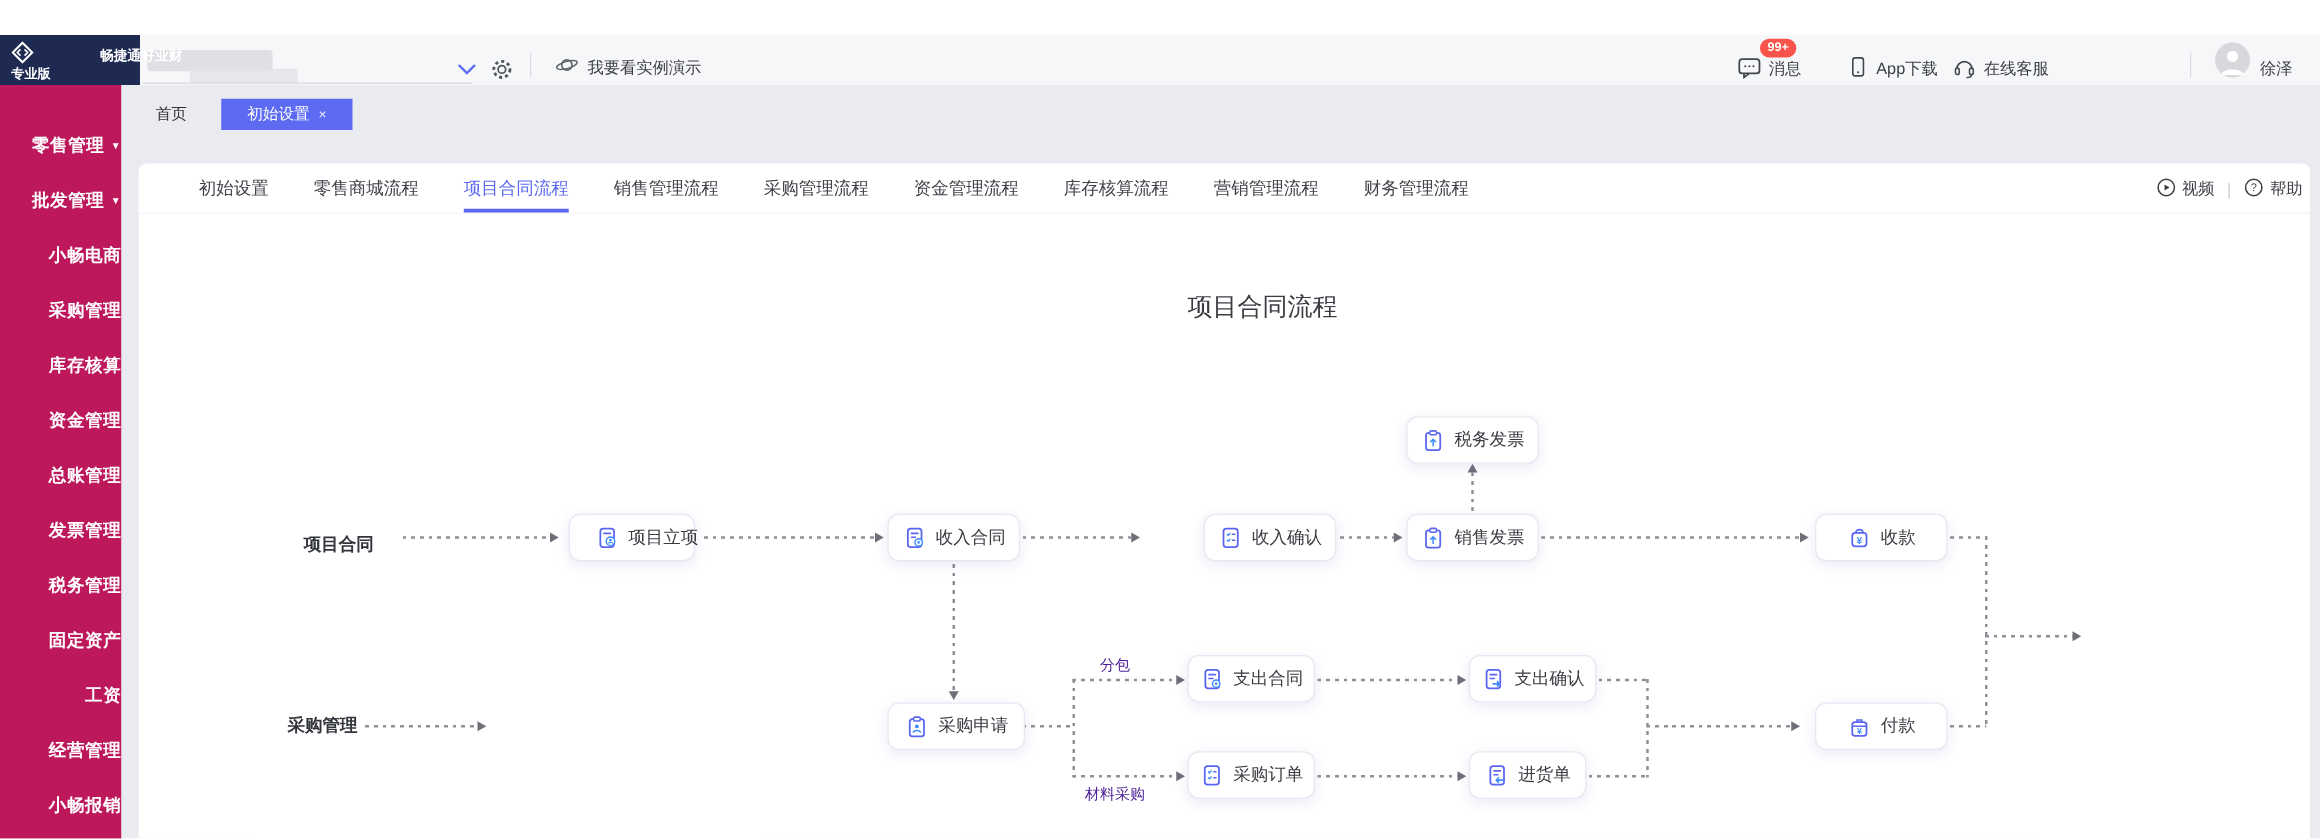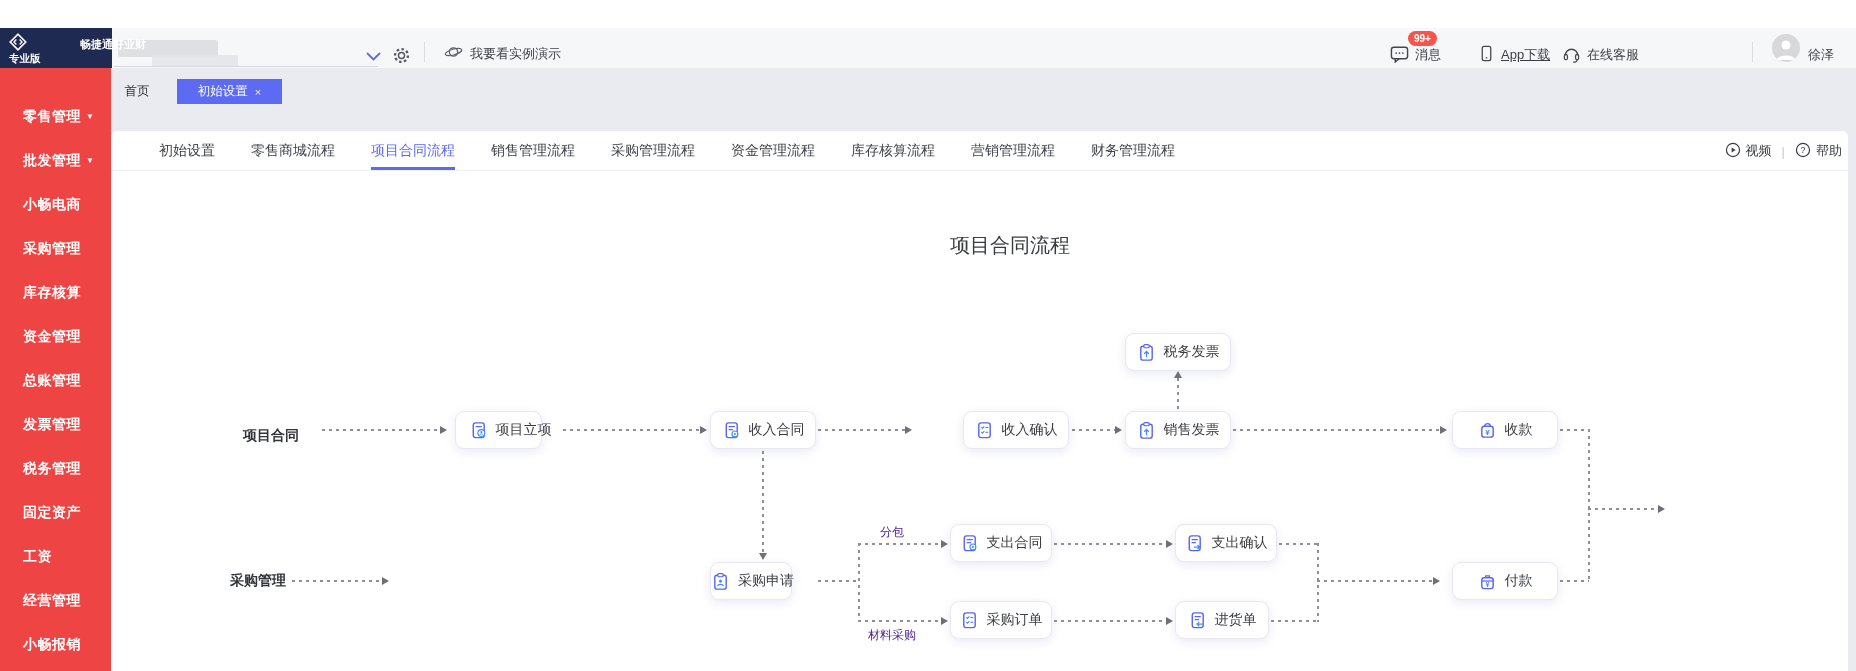--- a/index.html
+++ b/index.html
@@ -29,21 +29,21 @@
   .tb-div2 { position:absolute; left:1752px; top:42px; width:1px; height:20px; background:#dcdde1; }
   .avatar { position:absolute; left:1772px; top:34px; width:28px; height:28px; border-radius:50%; background:#d8d8dc; overflow:hidden; }
   .username { position:absolute; left:1808px; top:46px; font-size:13px; color:#3c3e45; white-space:nowrap; }
 
   
   .wtab-home { position:absolute; left:105px; top:79px; width:64px; height:25px; line-height:25px; text-align:center; font-size:12.5px; color:#333; cursor:pointer; }
   .wtab-active { position:absolute; left:177px; top:79px; width:105px; height:25px; background:#5c6bf2; color:#fff; font-size:12.5px; display:flex; align-items:center; justify-content:center; gap:7px; cursor:pointer; }
   .wtab-active .x { font-size:11px; opacity:.9; cursor:pointer; }
 
   
-  .sidebar { position:absolute; left:0; top:68px; width:111px; bottom:0; background:#ef4444; z-index:5; }
+  .sidebar { position:absolute; left:0; top:68px; width:97px; bottom:0; background:#be185d; z-index:5;text-align:right; }
   .menu { margin-top:26px; }
   .mitem { height:44px; line-height:44px; padding-left:23px; color:#fff; font-size:14px; font-weight:600; letter-spacing:.5px; white-space:nowrap; cursor:pointer; }
   .mitem .caret { font-size:8px; margin-left:5px; vertical-align:2px; }
 
   
   .card { position:absolute; left:111px; top:131px; right:8px; bottom:0; background:#fff; border-radius:6px 6px 0 0; }
 
   .navrow { position:absolute; left:111px; top:131px; right:8px; height:40px; border-bottom:1px solid #efeff4; display:flex; align-items:stretch; padding-left:48px; gap:36px; background:#fff; border-radius:6px 6px 0 0; z-index:2; }
   .ntab { font-size:14px; color:#40424a; display:flex; align-items:center; cursor:pointer; white-space:nowrap; }
   .ntab.active { color:#5b6af0; border-bottom:3px solid #5b6af0; padding-top:3px; }
@@ -119,21 +119,21 @@
           <path d="M5.5 15.5v3.4l4.3-3.4" fill="none" stroke="#45474e" stroke-width="1.5"></path>
           <circle cx="6.5" cy="9.5" r=".9" fill="#45474e"></circle>
           <circle cx="10" cy="9.5" r=".9" fill="#45474e"></circle>
           <circle cx="13.5" cy="9.5" r=".9" fill="#45474e"></circle>
         </svg>
     </span>
     <span>消息</span>
   </div>
   <div class="badge">99+</div>
 
-  <div class="tb-right-item" style="left:1478px;text-decoration:underline;">
+  <div class="tb-right-item" style="left:1478px;">
     <span>
       <svg width="17" height="19" viewBox="0 0 20 20">
           <rect x="5" y="1.5" width="10" height="17" rx="2.2" fill="none" stroke="#45474e" stroke-width="1.5"></rect>
           <circle cx="10" cy="15" r="1" fill="#45474e"></circle>
         </svg>
     </span>
     <span>App下载</span>
   </div>
 
   <div class="tb-right-item" style="left:1562px;">
@@ -251,21 +251,21 @@
   <div class="dv" style="left:1317px; top:543px; height:79px;"></div>
   <div class="dh" style="left:1271px; top:620px; width:46px;"></div>
   <div class="dh" style="left:1317px; top:580px; width:116px;"></div>
     <div class="tr r" style="left:1433px; top:577px;"></div>
   <div class="dh" style="left:1560px; top:429px; width:29px;"></div>
   <div class="dv" style="left:1588px; top:429px; height:153px;"></div>
   <div class="dh" style="left:1560px; top:580px; width:29px;"></div>
   <div class="dh" style="left:1588px; top:508px; width:70px;"></div>
     <div class="tr r" style="left:1658px; top:505px;"></div>
 
-  <div class="node" style="left:455px; top:411px; width:87px;padding-left:23px;">
+  <div class="node" style="left:455px; top:411px; width:101px;padding-left:23px;">
     <svg class="nic" viewBox="0 0 20 20">
         <rect x="4.5" y="2" width="11.5" height="15.5" rx="2.4" fill="#fff" stroke="#5b66f0" stroke-width="1.5"></rect>
         <path d="M7.5 6h5.5" stroke="#5b66f0" stroke-width="1.3" stroke-linecap="round"></path>
         <circle cx="13" cy="12.7" r="3.6" fill="#fff" stroke="#3f8cff" stroke-width="1.2"></circle>
         <circle cx="13" cy="11.7" r="1.1" fill="#3f8cff"></circle>
         <path d="M11.1 14.6c.5-1.2 3.3-1.2 3.8 0" stroke="#3f8cff" stroke-width="1" fill="none"></path>
       </svg>
     <span>项目立项</span>
   </div>
   <div class="node" style="left:710px; top:411px; width:106px;">
@@ -304,21 +304,21 @@
     <span>税务发票</span>
   </div>
   <div class="node" style="left:1452px; top:411px; width:106px;">
     <svg class="nic" viewBox="0 0 20 20">
         <rect x="4" y="5.5" width="12" height="11.5" rx="2.6" fill="#fff" stroke="#5b66f0" stroke-width="1.5"></rect>
         <path d="M7 5.5c0-3.6 6-3.6 6 0" fill="none" stroke="#5b66f0" stroke-width="1.4"></path>
         <text x="10" y="14.6" font-size="8.5" text-anchor="middle" fill="#3f8cff" font-weight="bold">¥</text>
       </svg>
     <span>收款</span>
   </div>
-  <div class="node" style="left:710px; top:562px; width:82px;justify-content:space-between;">
+  <div class="node" style="left:710px; top:562px; width:110px;">
     <svg class="nic" viewBox="0 0 20 20">
         <rect x="4" y="3.5" width="12" height="14.5" rx="2.2" fill="#fff" stroke="#5b66f0" stroke-width="1.5"></rect>
         <rect x="7.2" y="1.8" width="5.6" height="3.2" rx="1.1" fill="#fff" stroke="#5b66f0" stroke-width="1.3"></rect>
         <circle cx="10" cy="9.6" r="1.6" fill="#3f8cff"></circle>
         <path d="M6.8 14.8c.7-2.4 5.7-2.4 6.4 0" fill="none" stroke="#3f8cff" stroke-width="1.2"></path>
       </svg>
     <span>采购申请</span>
   </div>
   <div class="node" style="left:950px; top:524px; width:102px;">
     <svg class="nic" viewBox="0 0 20 20">

